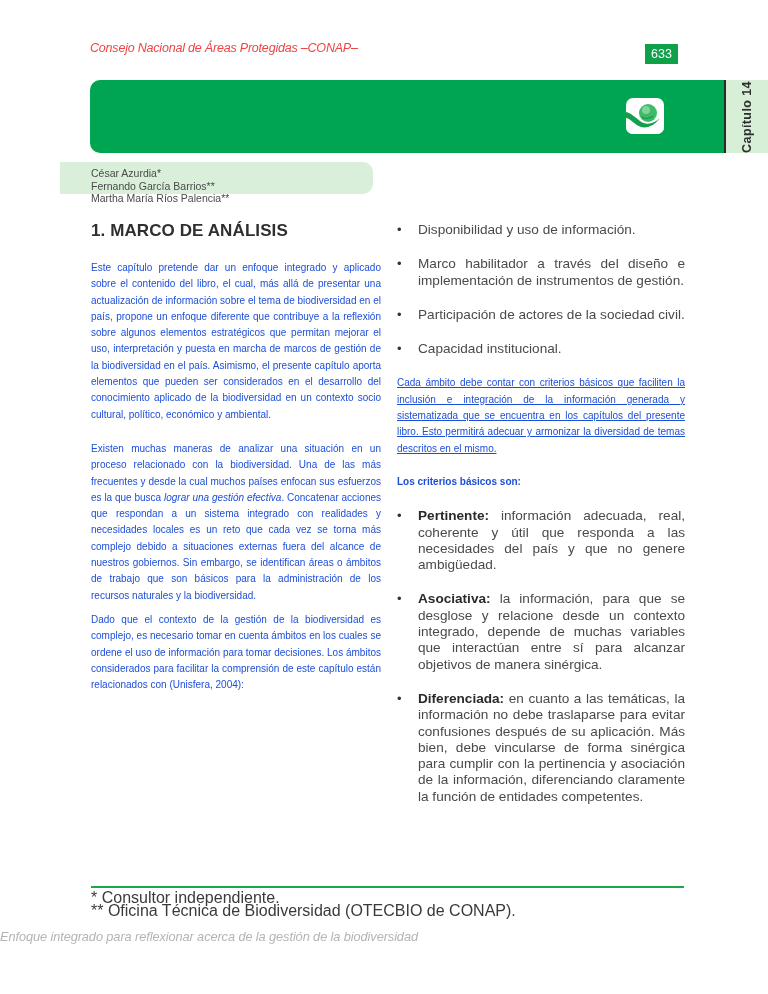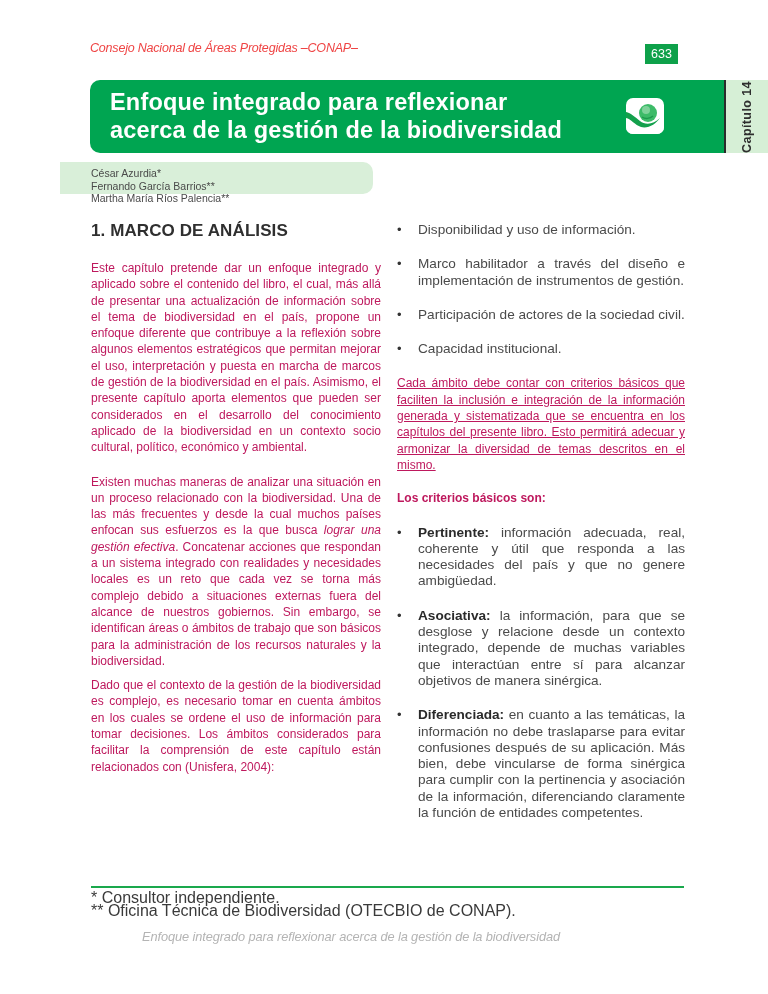--- a/index.html
+++ b/index.html
@@ -45,21 +45,21 @@
     }
 
     .col { position: absolute; top: 220px; width: 290px; }
     .col-left { left: 91px; }
     .col-right { left: 397px; width: 288px; }
 
     .section-heading {
       font-size: 17px; font-weight: bold; color: #2f2f2f; letter-spacing: 0.1px; margin-bottom: 18px; line-height: 22px;
     }
     .para {
-      font-size: 12px; line-height: 16.3px; text-align: justify; color: #be185d; margin-bottom: 16px;
+      font-size: 10px; line-height: 16.3px; text-align: justify; color: #1d4ed8; margin-bottom: 16px;
       hyphens: manual;
     }
     .para em { font-style: italic; }
 
     .bullet {
       position: relative; padding-left: 21px;
       font-size: 13.6px; line-height: 16.3px; text-align: justify; color: #4a4a4a; margin-bottom: 16px;
     }
     .bullet .dot {
       position: absolute; left: 0; top: 0; font-size: 13px; color: #333;
@@ -67,35 +67,31 @@
     .bullet b { font-weight: bold; color: #2a2a2a; }
 
     .footnote-rule {
       position: absolute; left: 91px; top: 886px; width: 593px; height: 2px; background: #1aa84c;
     }
     .footnotes {
       position: absolute; left: 91px; top: 892px;
       font-size: 16px; line-height: 12.5px; color: #3a3a3a;
     }
     .running-foot {
-      position: absolute; left: 0; top: 929px; width: 702px; text-align: center;
+      position: absolute; left: 0; top: 929px; width: 702px; 
       font-size: 12.8px; font-style: italic; color: #b4b4b4; letter-spacing: -0.1px;
     }
   </style>
 </head>
 <body>
 
 <div class="running-head">Consejo Nacional de Áreas Protegidas –CONAP–</div>
 <div class="page-badge">633</div>
 
 <div class="banner">
-  <div class="banner-title">
-    <div>Enfoque integrado para reflexionar</div>
-    <div>acerca de la gestión de la biodiversidad</div>
-  </div>
   <div class="banner-logo">
     <svg width="38" height="36" viewBox="0 0 38 36">
       <path d="M0 16 C6 18 10 22 16 26 C22 30 30 28 38 20 L38 36 L0 36 Z" fill="#ffffff"></path>
       <path d="M0 14 C5 15 9 19 14 23 C19 27 27 27 34 20 C30 26 22 31 15 29 C9 27 5 21 0 20 Z" fill="#13a04c"></path>
       <circle cx="22" cy="15" r="9" fill="#3dbb68"></circle>
       <circle cx="20" cy="12" r="4" fill="#7fd29a"></circle>
       <path d="M16 19 C19 21 24 21 27 18" stroke="#1d9a4d" stroke-width="1.5" fill="none"></path>
     </svg>
   </div>
 </div>

